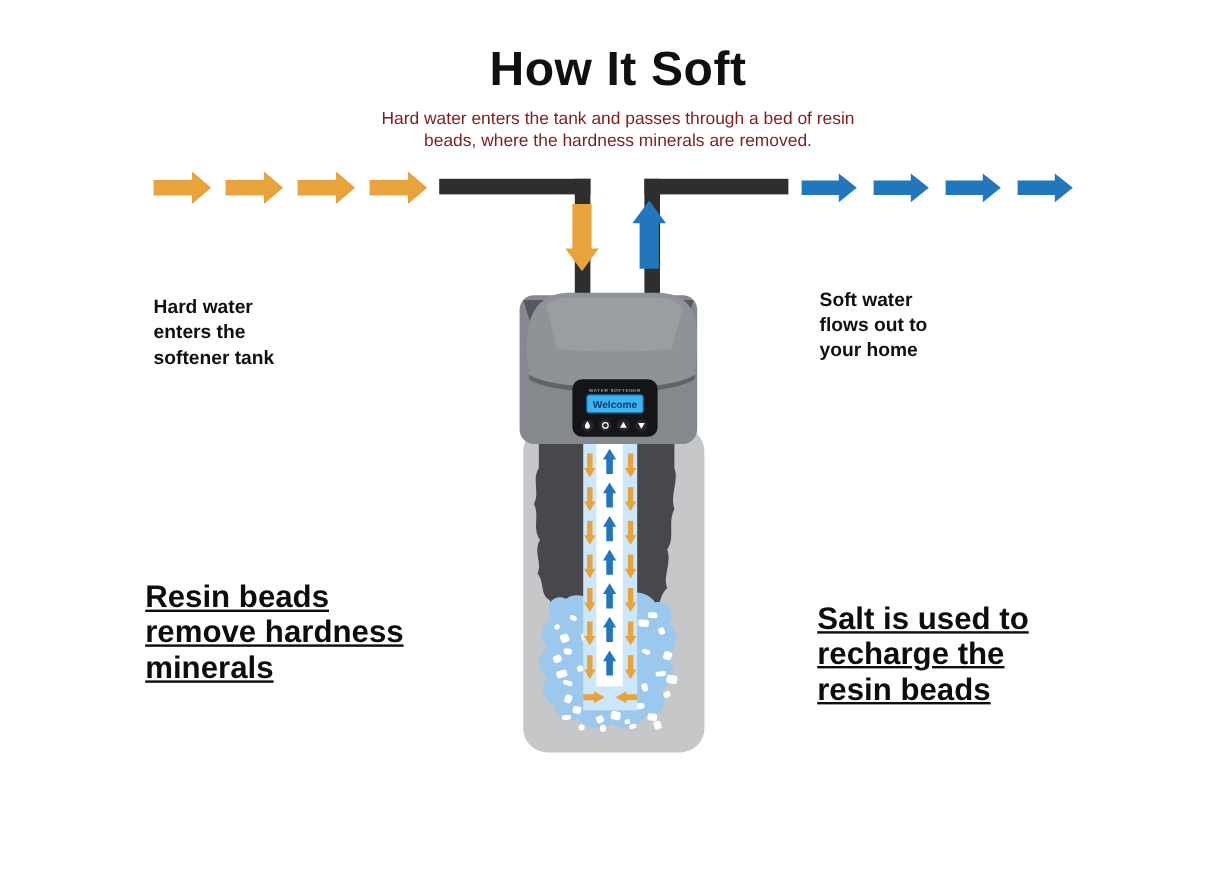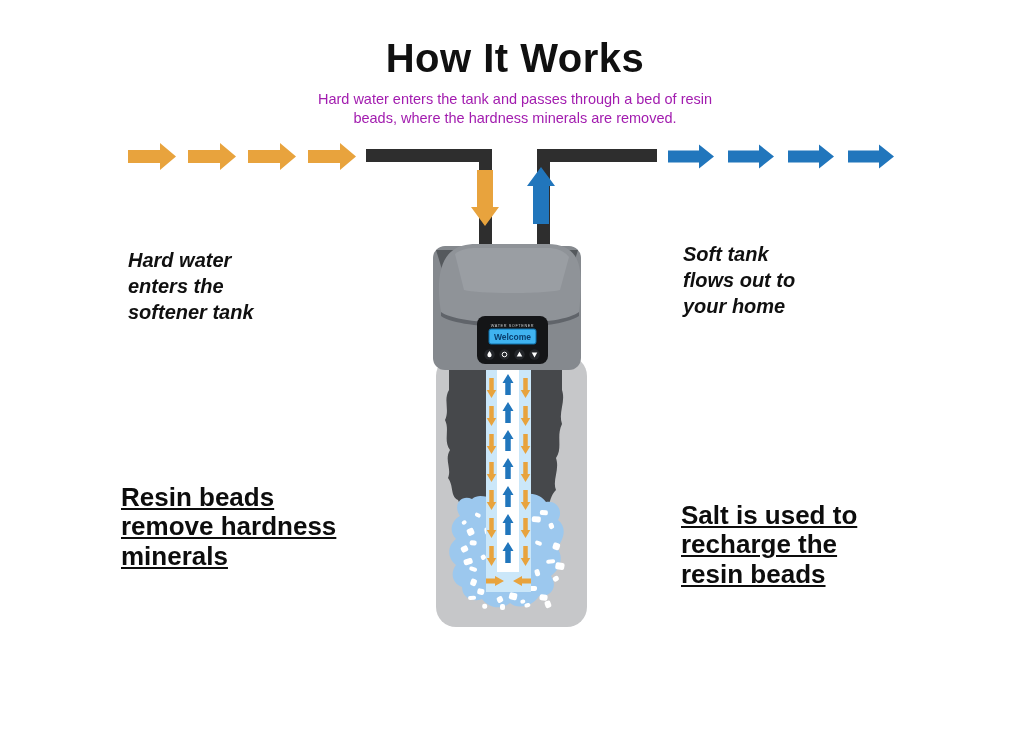--- a/index.html
+++ b/index.html
@@ -7,24 +7,24 @@
     position:relative;width:1024px;height:746px;background:#ffffff;
     font-family:"Liberation Sans",sans-serif;color:#111;overflow:hidden;
   }
   .pre{white-space:pre-line;}
   .title{
     position:absolute;left:280px;top:36px;width:470px;
     text-align:center;font-size:40px;font-weight:800;letter-spacing:.5px;color:#101010;
   }
   .subtitle{
     position:absolute;left:262px;top:90px;width:506px;
-    text-align:center;font-size:14.5px;line-height:1.3;color:#a21caf;
+    text-align:center;font-size:14.5px;line-height:1.3;color:#7f1d1d;
   }
   .midlabel{
-    position:absolute;font-size:20px;font-weight:700;line-height:1.3;color:#101010;font-style:italic;
+    position:absolute;font-size:16px;font-weight:700;line-height:1.3;color:#101010;
   }
   .callout{
     position:absolute;font-size:26px;font-weight:800;line-height:1.13;color:#0d0d0d;text-decoration:underline;
   }
   #hard-label{left:128px;top:247px;width:210px;}
   #soft-label{left:683px;top:241px;width:240px;}
   #resin-callout{left:121px;top:483px;width:270px;}
   #salt-callout{left:681px;top:501px;width:280px;}
   svg{position:absolute;left:0;top:0;}
   svg text{font-family:"Liberation Sans",sans-serif;}
@@ -164,27 +164,27 @@
         <circle cx="519.5" cy="354.5" r="5.2" fill="#24262A"></circle>
         <circle cx="534.5" cy="354.5" r="5.2" fill="#24262A"></circle>
         <path d="M489.5,351 C491,353 491.6,354 491.6,355.2 A2.1,2.1 0 1 1 487.4,355.2 C487.4,354 488,353 489.5,351 Z" fill="#fff"></path>
         <circle cx="504.5" cy="354.5" r="2.3" fill="none" stroke="#fff" stroke-width="1"></circle>
         <polygon points="519.5,351.5 522.3,356.5 516.7,356.5" fill="#fff"></polygon>
         <polygon points="534.5,357.5 537.3,352.5 531.7,352.5" fill="#fff"></polygon>
       </g>
     </g>
   </svg>
 
-  <div class="title">How It Works</div>
+  <div class="title">How It Soft</div>
   <div class="subtitle pre">Hard water enters the tank and passes through a bed of resin
 beads, where the hardness minerals are removed.</div>
   <div class="midlabel pre" id="hard-label">Hard water
 enters the
 softener tank</div>
-  <div class="midlabel pre" id="soft-label">Soft tank
+  <div class="midlabel pre" id="soft-label">Soft water
 flows out to
 your home</div>
   <div class="callout pre" id="resin-callout">Resin beads
 remove hardness
 minerals</div>
   <div class="callout pre" id="salt-callout">Salt is used to
 recharge the
 resin beads</div>
 </div>
 

